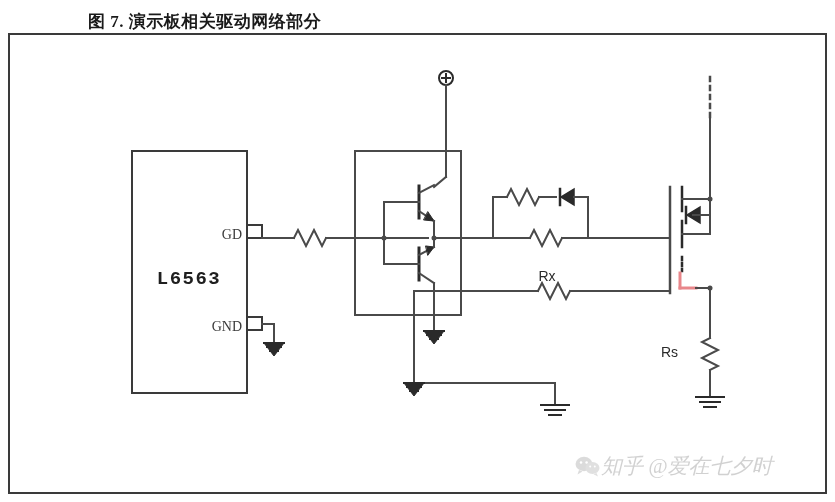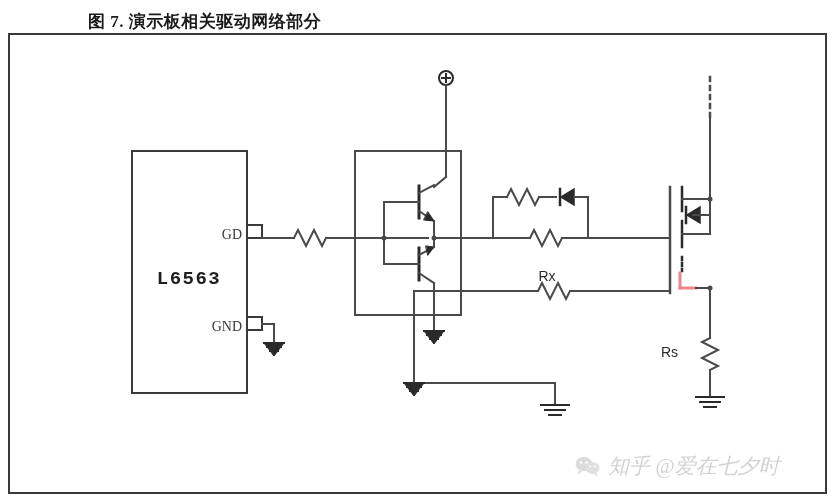--- a/index.html
+++ b/index.html
@@ -46,21 +46,20 @@
     position: absolute;
     left: 0;
     top: 0;
   }
   .wm {
     position: absolute;
     left: 575px;
     top: 452px;
     display: flex;
     align-items: center;
-    gap: 7px;
     opacity: 0.30;
     pointer-events: none;
   }
   .wm-text {
     font-family: "Liberation Serif", serif;
     font-size: 21px;
     color: #6b6b6b;
     white-space: nowrap;
     font-style: italic;
   }

